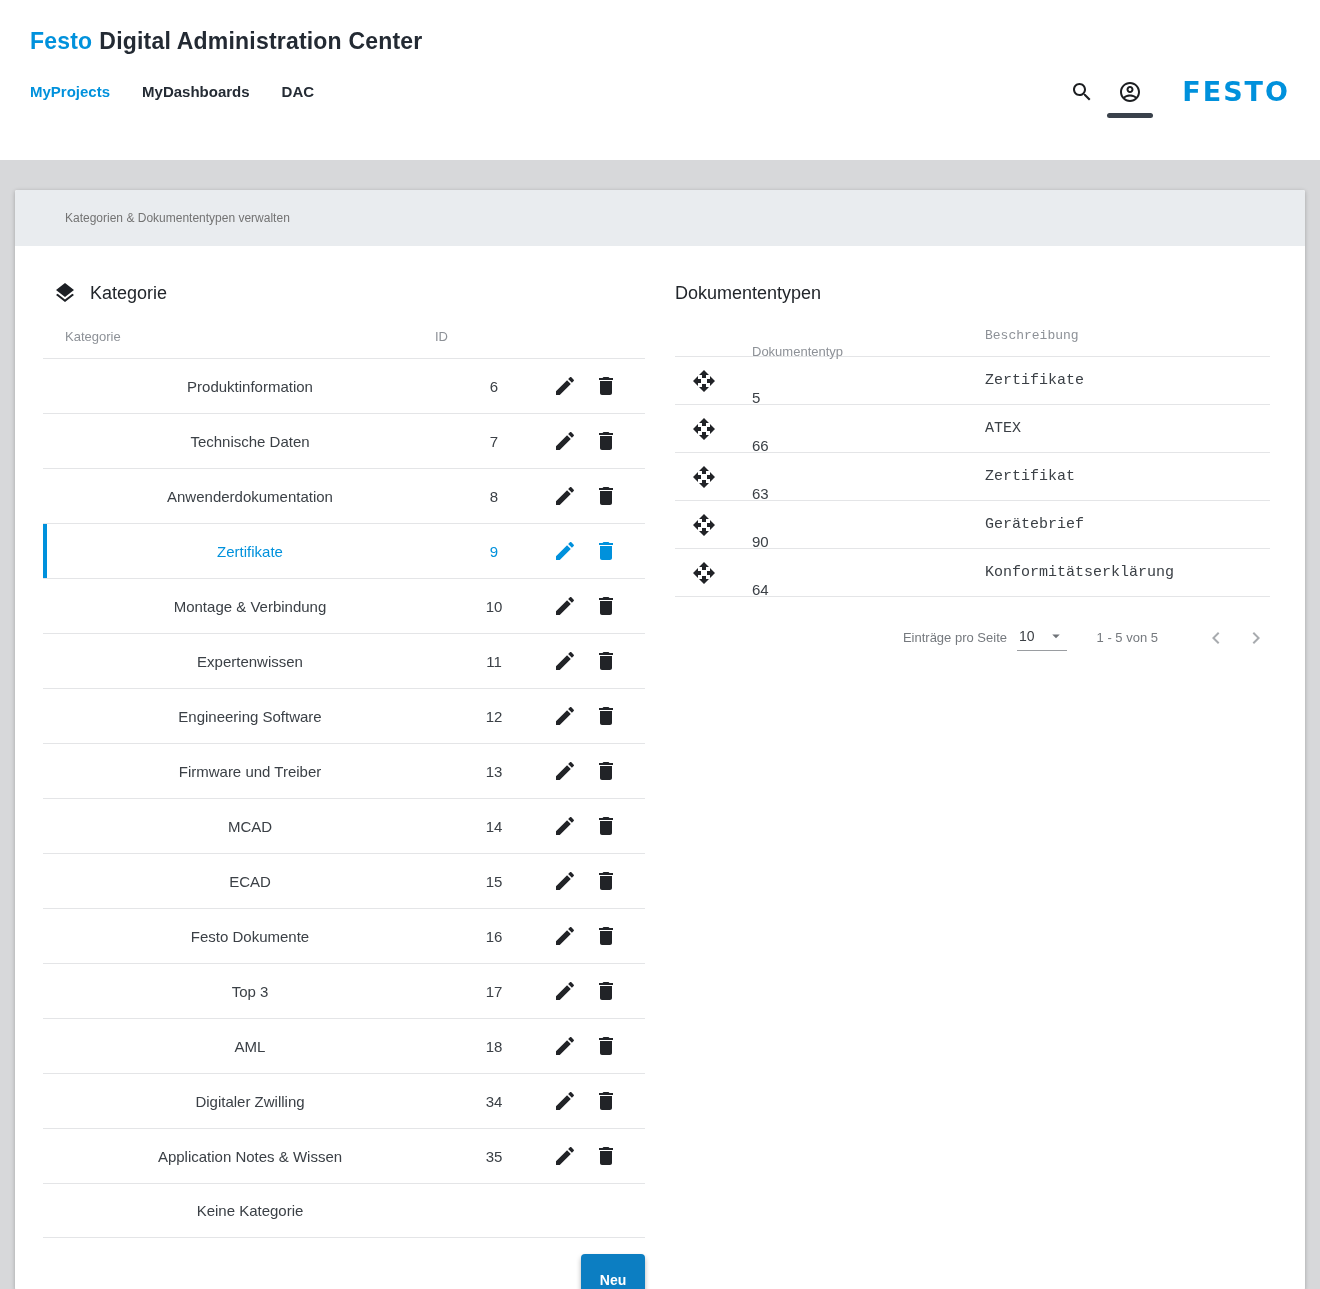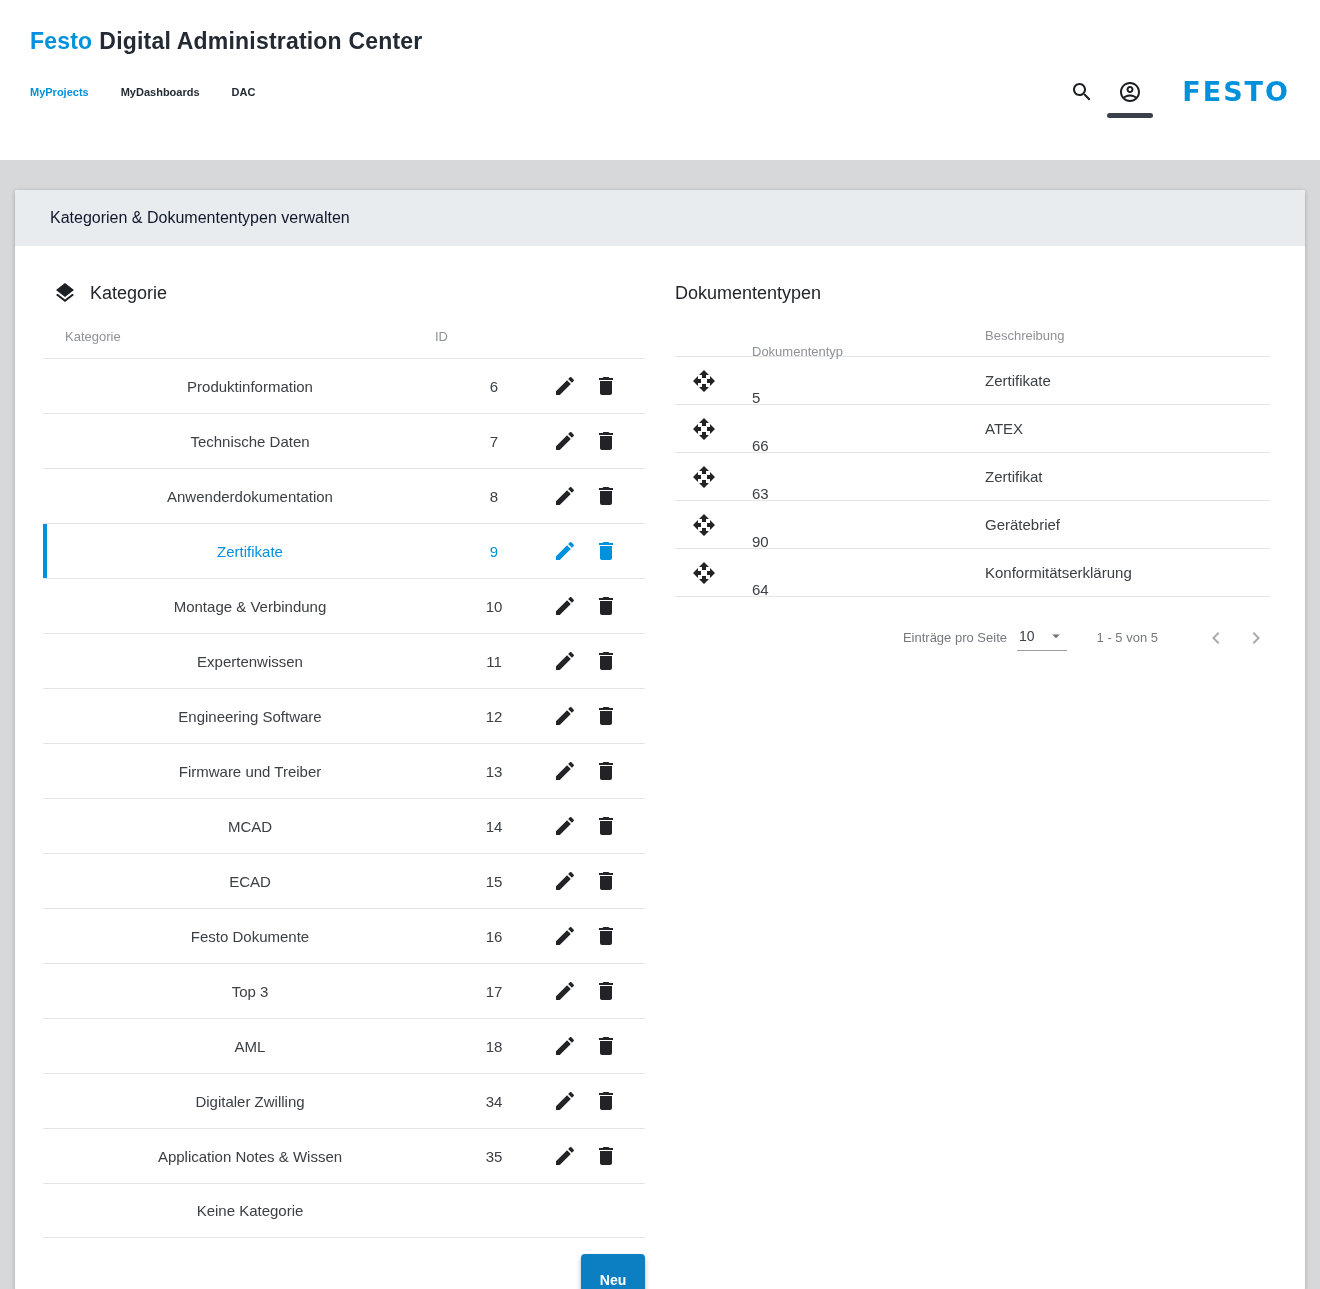--- a/index.html
+++ b/index.html
@@ -4,33 +4,33 @@
 <style>
   * { margin:0; padding:0; box-sizing:border-box; }
   html,body { width:1320px; height:1289px; background:#fff; font-family:"Liberation Sans", sans-serif; }
 
   
   .app-header { height:160px; background:#fff; padding:0 30px; position:relative; }
   .brand-line { padding-top:28px; font-size:23px; font-weight:700; color:#232a33; letter-spacing:.2px; }
   .brand-festo { color:#0091dc; margin-right:7px; }
   .nav-line { margin-top:21px; display:flex; align-items:center; }
   .nav-items { display:flex; gap:32px; }
-  .nav-item { font-size:11px; font-weight:600; color:#242b34; cursor:pointer; }
+  .nav-item { font-size:15px; font-weight:600; color:#242b34; cursor:pointer; }
   .nav-item.active { color:#0091dc; }
   .header-actions { margin-left:auto; display:flex; align-items:center; gap:24px; margin-right:40px; }
   .hdr-icon-btn { width:24px; height:24px; color:#1c1e21; cursor:pointer; position:relative; }
   .hdr-icon-btn svg { width:24px; height:24px; display:block; }
   .account-wrap { position:relative; }
   .account-indicator { position:absolute; top:33px; left:50%; transform:translateX(-50%); width:46px; height:5px; background:#3a414b; border-radius:2.5px; }
   .festo-logo { color:#0091dc; font-weight:900; font-size:27px; letter-spacing:2px; font-family:"DejaVu Sans", sans-serif; }
 
   
   .page-bg { background:#d7d8da; height:1164px; padding:30px 15px 0; }
   .card { background:#fff; height:1100px; border-radius:2px; box-shadow:0 1px 4px rgba(0,0,0,.25); overflow:hidden; }
-  .card-header { background:#e9ecef; height:56px; display:flex; align-items:center; padding-left:35px; font-size:16px; color:#0f172a; }
+  .card-header { background:#e9ecef; height:56px; display:flex; align-items:center; padding-left:50px; font-size:12px; color:#737373; }
   .card-body { display:flex; padding:10px 35px 0 28px; }
 
   
   .left-panel { width:602px; flex:none; }
   .right-panel { flex:1; margin-left:30px; min-width:0; }
   .section-title { display:flex; align-items:center; height:42px; margin-top:16px; font-size:18px; color:#22262b; }
   .left-panel .section-title { padding-left:10px; gap:13px; }
   .section-title .title-icon { width:24px; height:24px; color:#1d2025; }
   .section-title .title-icon svg { width:24px; height:24px; display:block; }
 
@@ -45,21 +45,21 @@
   .icon-btn svg { width:24px; height:24px; display:block; }
   .cat-row.selected { color:#0091dc; box-shadow:inset 4px 0 0 #0091dc; }
   .cat-row.selected .icon-btn { color:#0091dc; }
   .left-footer { display:flex; justify-content:flex-end; padding-top:16px; }
   .neu-btn { width:64px; height:52px; background:#0c7ec2; color:#fff; font-weight:700; font-size:14px; border:none; border-radius:4px; box-shadow:0 3px 5px rgba(0,0,0,.3); cursor:pointer; font-family:inherit; }
 
   
   .doc-head { display:flex; align-items:center; height:43px; color:#8d9197; font-size:13px; border-bottom:1px solid #e4e5e7; }
   .dcol-handle { width:77px; flex:none; padding-left:17px; }
   .dcol-type { width:233px; flex:none;margin-top:33px; }
-  .dcol-desc { flex:1; min-width:0; }
+  .dcol-desc { flex:1; min-width:0;font-family:Liberation Mono, monospace; }
   .doc-row { display:flex; align-items:center; height:48px; border-bottom:1px solid #e4e5e7; font-size:15px; color:#3b4046; }
   .drag-handle { width:24px; height:24px; color:#212327; cursor:grab; }
   .drag-handle svg { width:24px; height:24px; display:block; }
 
   
   .pagination { margin-top:27px; display:flex; justify-content:flex-end; align-items:center; font-size:13px; color:#75797e; padding-right:2px; }
   .per-page { display:flex; align-items:center; gap:12px; border-bottom:1px solid #9a9da1; margin:0 30px 0 10px; padding:3px 2px 5px; color:#3c4045; font-size:14px; cursor:pointer; }
   .per-page .caret { width:18px; height:18px; color:#6f7378; }
   .per-page .caret svg { width:18px; height:18px; display:block; }
   .range-label { margin-right:46px; }

